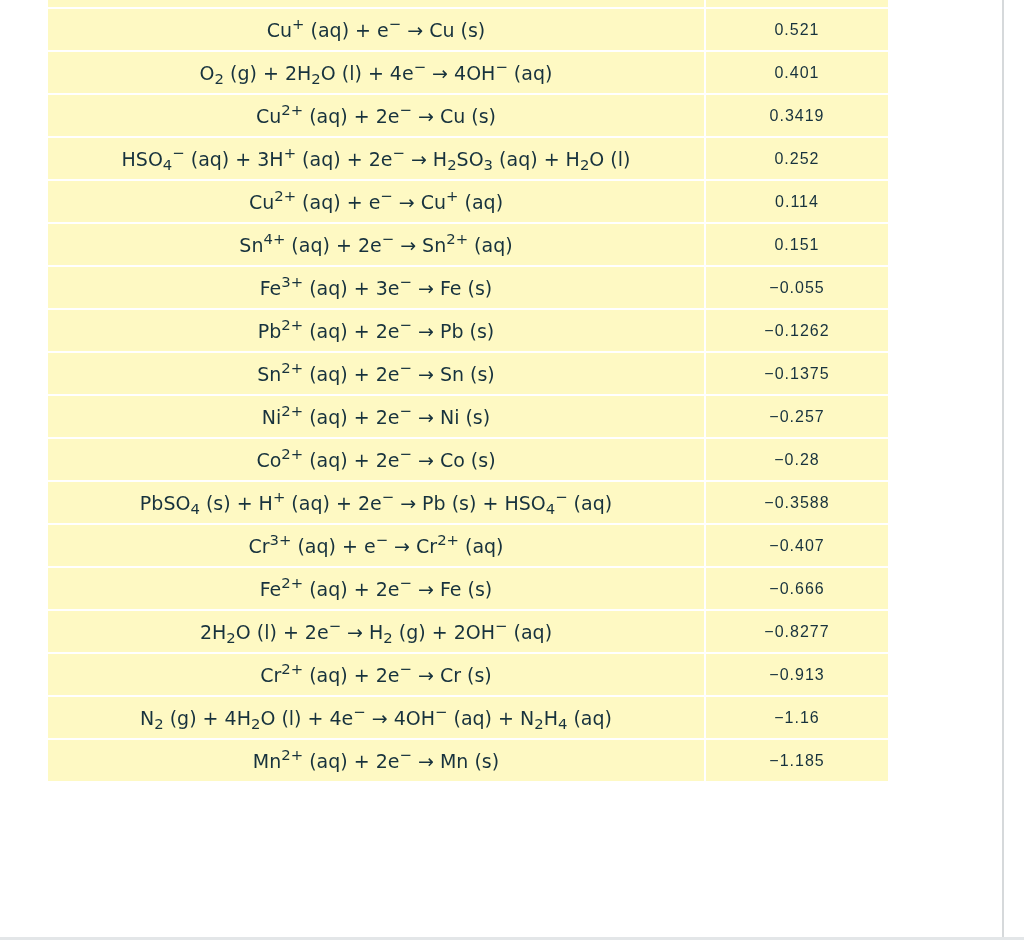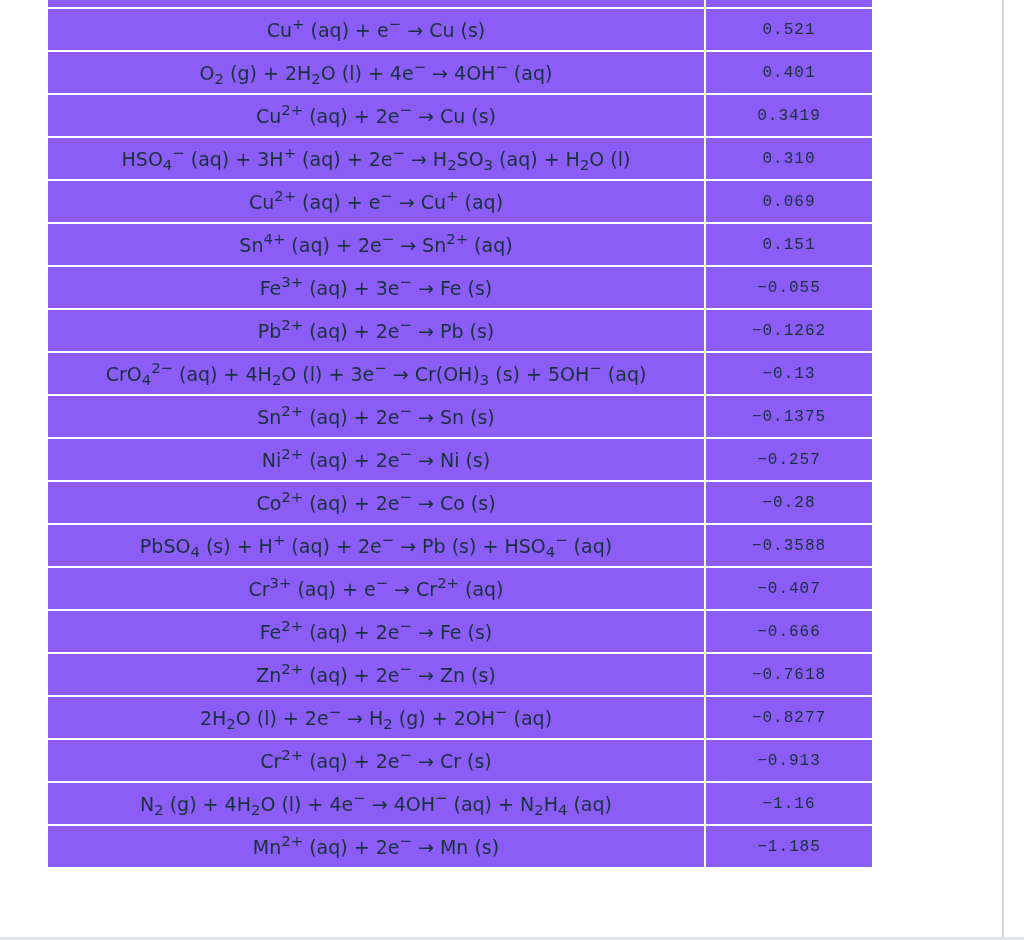--- a/index.html
+++ b/index.html
@@ -9,25 +9,25 @@
     font-family: "DejaVu Sans", sans-serif;
   }
   .table-wrap {
     position:absolute; left:48px; top:-36px; width:824px;
   }
   table {
     border-collapse:separate; border-spacing:0 2px; width:824px;
     table-layout:fixed;
   }
   td {
-    background:#8b5cf6; color:#17323d; text-align:center; padding:0;
+    background:#fef9c3; color:#17323d; text-align:center; padding:0;
     height:41px; vertical-align:middle;
   }
   td.eq { width:656px; font-size:19px; border-right:2px solid #ffffff; }
-  td.val { width:166px; font-family:Liberation Mono, monospace; font-size:16px; letter-spacing:1px; }
+  td.val { width:182px; font-family:Liberation Sans, sans-serif; font-size:16px; letter-spacing:1px; }
   sup { font-size:0.78em; vertical-align:0.55em; line-height:0; }
   sub { font-size:0.78em; vertical-align:-0.3em; line-height:0; }
   .right-rule {
     position:absolute; left:1002px; top:0; width:2px; height:940px; background:#d6d9db;
   }
   .bottom-strip {
     position:absolute; left:0; top:937px; width:1024px; height:3px; background:#e3e6e8;
   }
 </style>
 </head>
@@ -47,41 +47,37 @@
         <tr>
           <td class="eq">O<sub>2</sub> (g) + 2H<sub>2</sub>O (l) + 4e<sup>−</sup> → 4OH<sup>−</sup> (aq)</td>
           <td class="val">0.401</td>
         </tr>
         <tr>
           <td class="eq">Cu<sup>2+</sup> (aq) + 2e<sup>−</sup> → Cu (s)</td>
           <td class="val">0.3419</td>
         </tr>
         <tr>
           <td class="eq">HSO<sub>4</sub><sup>−</sup> (aq) + 3H<sup>+</sup> (aq) + 2e<sup>−</sup> → H<sub>2</sub>SO<sub>3</sub> (aq) + H<sub>2</sub>O (l)</td>
-          <td class="val">0.310</td>
+          <td class="val">0.252</td>
         </tr>
         <tr>
           <td class="eq">Cu<sup>2+</sup> (aq) + e<sup>−</sup> → Cu<sup>+</sup> (aq)</td>
-          <td class="val">0.069</td>
+          <td class="val">0.114</td>
         </tr>
         <tr>
           <td class="eq">Sn<sup>4+</sup> (aq) + 2e<sup>−</sup> → Sn<sup>2+</sup> (aq)</td>
           <td class="val">0.151</td>
         </tr>
         <tr>
           <td class="eq">Fe<sup>3+</sup> (aq) + 3e<sup>−</sup> → Fe (s)</td>
           <td class="val">−0.055</td>
         </tr>
         <tr>
           <td class="eq">Pb<sup>2+</sup> (aq) + 2e<sup>−</sup> → Pb (s)</td>
           <td class="val">−0.1262</td>
-        </tr>
-        <tr>
-          <td class="eq">CrO<sub>4</sub><sup>2−</sup> (aq) + 4H<sub>2</sub>O (l) + 3e<sup>−</sup> → Cr(OH)<sub>3</sub> (s) + 5OH<sup>−</sup> (aq)</td>
-          <td class="val">−0.13</td>
         </tr>
         <tr>
           <td class="eq">Sn<sup>2+</sup> (aq) + 2e<sup>−</sup> → Sn (s)</td>
           <td class="val">−0.1375</td>
         </tr>
         <tr>
           <td class="eq">Ni<sup>2+</sup> (aq) + 2e<sup>−</sup> → Ni (s)</td>
           <td class="val">−0.257</td>
         </tr>
         <tr>
@@ -94,24 +90,20 @@
         </tr>
         <tr>
           <td class="eq">Cr<sup>3+</sup> (aq) + e<sup>−</sup> → Cr<sup>2+</sup> (aq)</td>
           <td class="val">−0.407</td>
         </tr>
         <tr>
           <td class="eq">Fe<sup>2+</sup> (aq) + 2e<sup>−</sup> → Fe (s)</td>
           <td class="val">−0.666</td>
         </tr>
         <tr>
-          <td class="eq">Zn<sup>2+</sup> (aq) + 2e<sup>−</sup> → Zn (s)</td>
-          <td class="val">−0.7618</td>
-        </tr>
-        <tr>
           <td class="eq">2H<sub>2</sub>O (l) + 2e<sup>−</sup> → H<sub>2</sub> (g) + 2OH<sup>−</sup> (aq)</td>
           <td class="val">−0.8277</td>
         </tr>
         <tr>
           <td class="eq">Cr<sup>2+</sup> (aq) + 2e<sup>−</sup> → Cr (s)</td>
           <td class="val">−0.913</td>
         </tr>
         <tr>
           <td class="eq">N<sub>2</sub> (g) + 4H<sub>2</sub>O (l) + 4e<sup>−</sup> → 4OH<sup>−</sup> (aq) + N<sub>2</sub>H<sub>4</sub> (aq)</td>
           <td class="val">−1.16</td>

